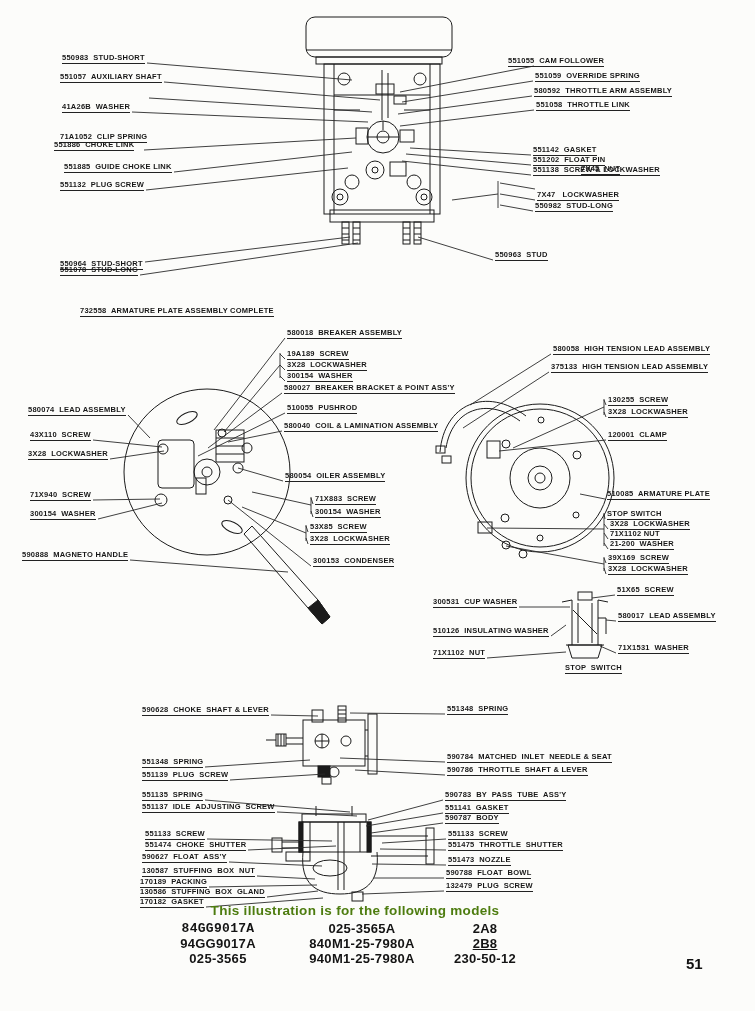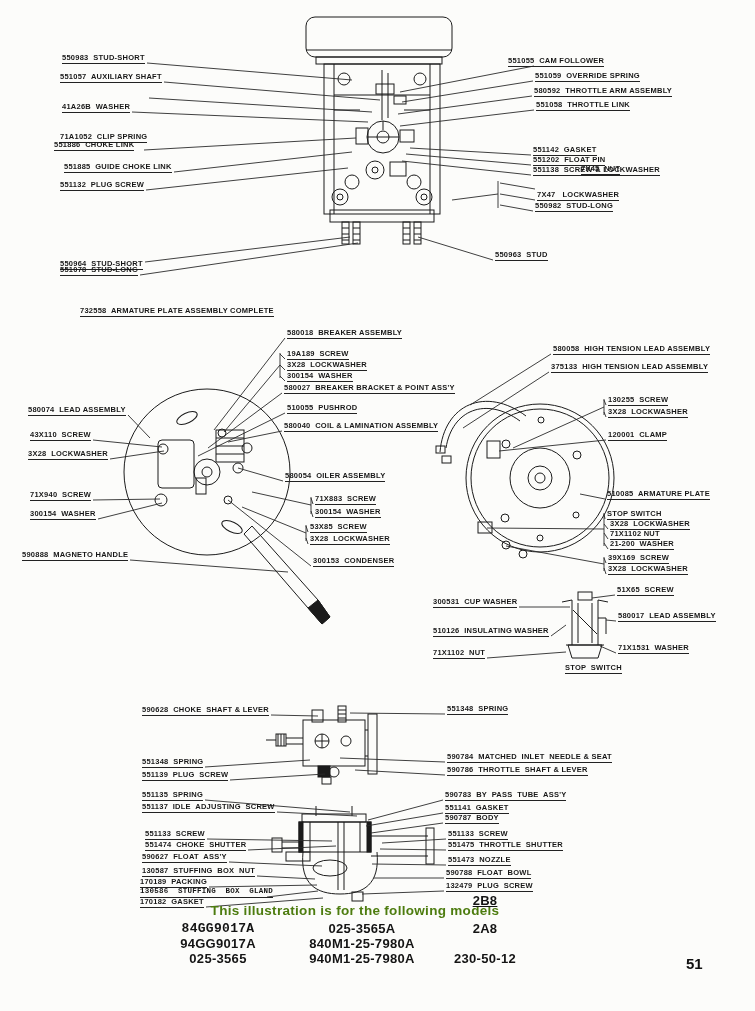--- a/index.html
+++ b/index.html
@@ -293,21 +293,21 @@
 
   <div class="model-cell" style="left:148px;top:921px;width:140px;font-family:Liberation Mono, monospace;">84GG9017A</div>
   <div class="model-cell" style="left:148px;top:936px;width:140px;">94GG9017A</div>
   <div class="model-cell" style="left:148px;top:951px;width:140px;">025-3565</div>
 
   <div class="model-cell" style="left:277px;top:921px;">025-3565A</div>
   <div class="model-cell" style="left:277px;top:936px;">840M1-25-7980A</div>
   <div class="model-cell" style="left:277px;top:951px;">940M1-25-7980A</div>
 
   <div class="model-cell" style="left:425px;top:921px;width:120px;">2A8</div>
-  <div class="model-cell" style="left:425px;top:893px;width:120px;text-decoration:underline;">2B8</div>
+  <div class="model-cell" style="left:425px;top:936px;width:120px;text-decoration:underline;">2B8</div>
   <div class="model-cell" style="left:425px;top:951px;width:120px;">230-50-12</div>
 
   <div class="pagenum" style="left:686px;top:955px;">51</div>
 <div class="lbl" style="left: 62px; top: 53px;">550983  STUD-SHORT</div>
     <div class="lbl" style="left: 60px; top: 72px;">551057  AUXILIARY SHAFT</div>
     <div class="lbl" style="left: 60px; top: 88px; margin-top: 44px;">71A1052  CLIP SPRING</div>
     <div class="lbl" style="left: 62px; top: 102px;">41A26B  WASHER</div>
     <div class="lbl" style="left: 54px; top: 140px;">551886  CHOKE LINK</div>
     <div class="lbl" style="left: 64px; top: 162px;">551885  GUIDE CHOKE LINK</div>
     <div class="lbl" style="left: 60px; top: 180px;">551132  PLUG SCREW</div>
@@ -376,16 +376,16 @@
     <div class="lbl" style="left: 445px; top: 813px;">590787  BODY</div>
     <div class="lbl" style="left: 145px; top: 829px;">551133  SCREW</div>
     <div class="lbl" style="left: 145px; top: 840px;">551474  CHOKE  SHUTTER</div>
     <div class="lbl" style="left: 448px; top: 829px;">551133  SCREW</div>
     <div class="lbl" style="left: 448px; top: 840px;">551475  THROTTLE  SHUTTER</div>
     <div class="lbl" style="left: 142px; top: 852px;">590627  FLOAT  ASS'Y</div>
     <div class="lbl" style="left: 448px; top: 855px;">551473  NOZZLE</div>
     <div class="lbl" style="left: 142px; top: 866px;">130587  STUFFING  BOX  NUT</div>
     <div class="lbl" style="left: 140px; top: 877px;">170189  PACKING</div>
     <div class="lbl" style="left: 446px; top: 868px;">590788  FLOAT  BOWL</div>
-    <div class="lbl" style="left: 140px; top: 887px; font-family: Liberation Mono, monospace;">130586  STUFFING  BOX  GLAND</div>
+    <div class="lbl" style="left: 140px; top: 887px;">130586  STUFFING  BOX  GLAND</div>
     <div class="lbl" style="left: 446px; top: 881px;">132479  PLUG  SCREW</div>
     <div class="lbl" style="left: 140px; top: 897px;">170182  GASKET</div>
   </div>
 
 </body></html>

